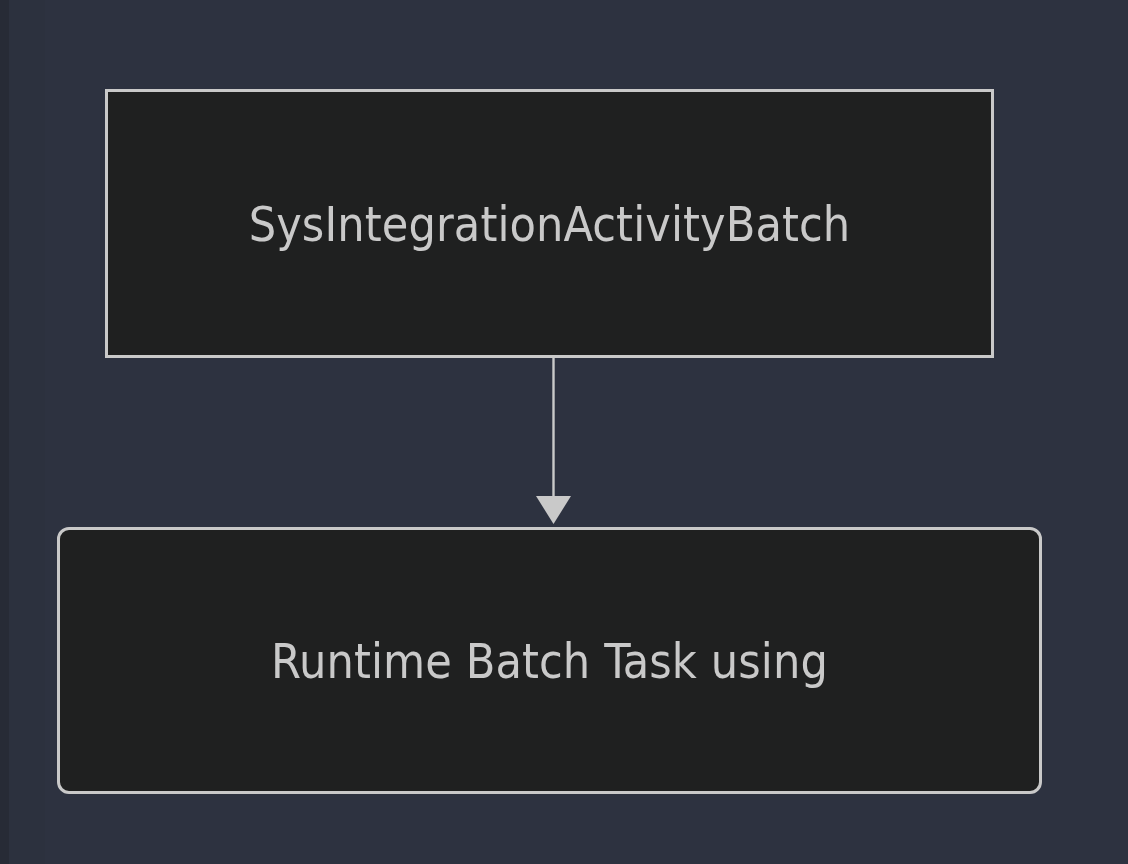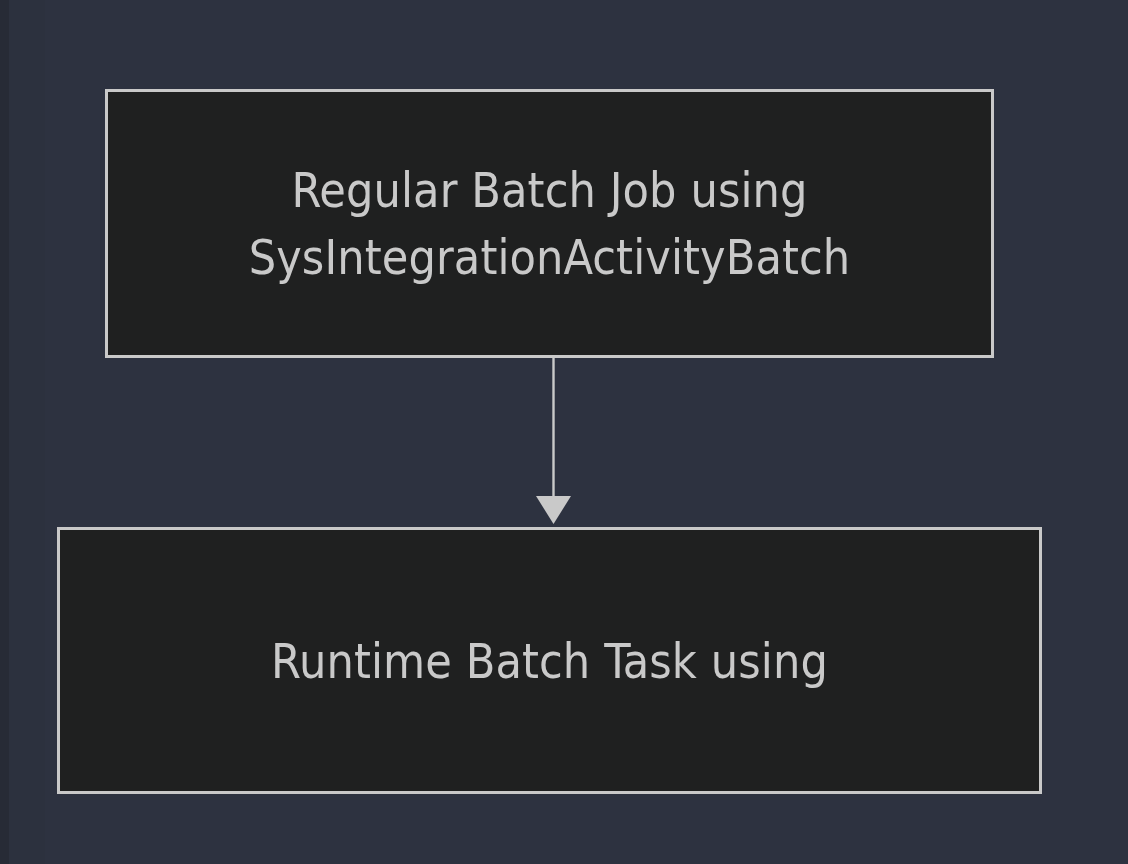--- a/index.html
+++ b/index.html
@@ -68,20 +68,21 @@
   #node-batch-job .line {
     font-size: 48px;
   }
 
   #node-batch-task {
     left: 57px;
     top: 527px;
     width: 985px;
     height: 267px;
     font-size: 48px;
+    border-radius: 12px;
   }
   #node-batch-task .line {
     font-size: 48px;
   }
 
   
   .connector {
     position: absolute;
     left: 0;
     top: 0;
@@ -99,21 +100,20 @@
   <div class="edge-band"></div>
 
   <svg class="connector" viewBox="0 0 1128 864" width="1128" height="864" aria-hidden="true">
     <g>
       <line x1="553.5" y1="358" x2="553.5" y2="499" stroke="#c9c9c9" stroke-width="2.4"></line>
       <polygon points="536,496 571,496 553.5,524" fill="#c9c9c9"></polygon>
     </g>
   </svg>
 
   <div class="node" id="node-batch-job">
-    <span class="line">Regular Batch Job using</span>
     <span class="line">SysIntegrationActivityBatch</span>
   </div>
 
   <div class="node" id="node-batch-task">
     <span class="line">Runtime Batch Task using</span>
   </div>
 
 </div>
 
 </body></html>

